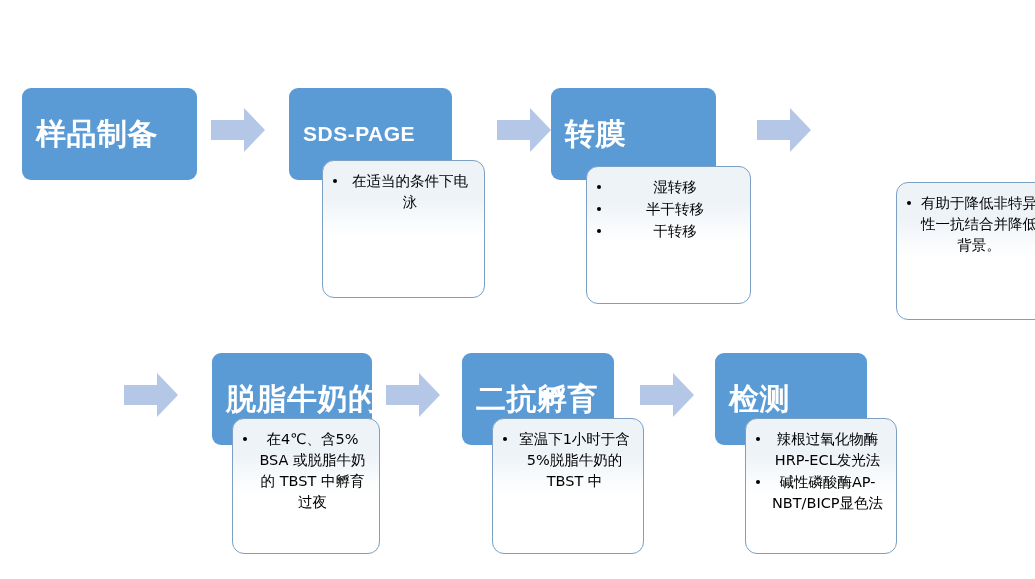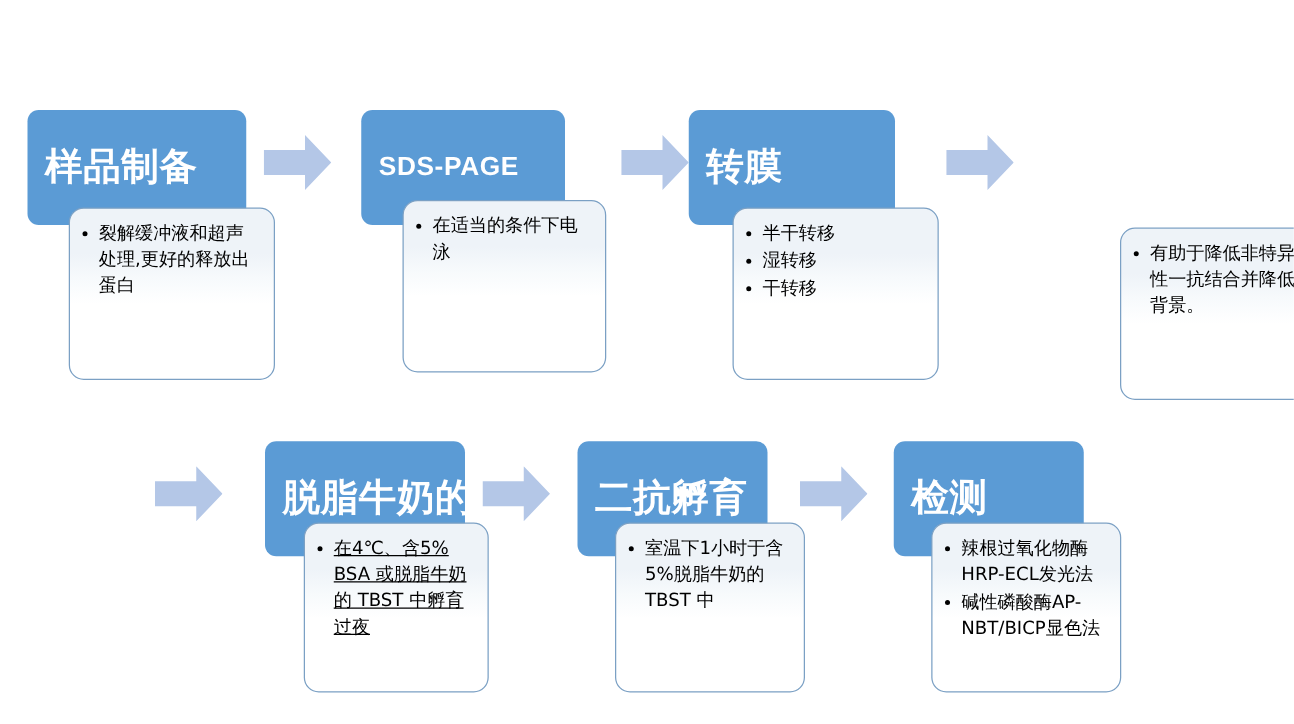--- a/index.html
+++ b/index.html
@@ -16,20 +16,21 @@
     font-family: "Liberation Sans", "DejaVu Sans", sans-serif;
     -webkit-font-smoothing: antialiased;
   }
 
   #flow-canvas {
     position: absolute;
     left: 0;
     top: 0;
     width: 906px;
     height: 579px;
+    text-align: center;
   }
 
   
   .stage-header {
     position: absolute;
     background: #5b9bd5;
     border-radius: 9px;
     box-sizing: border-box;
     display: flex;
     align-items: center;
@@ -115,40 +116,35 @@
       </svg>
     </div>
     <div class="flow-arrow" style="left: 757px; top: 108px; width: 54px; height: 44px;">
       <svg viewBox="0 0 54 44" preserveAspectRatio="none" aria-hidden="true">
         <polygon points="0,12 33,12 33,0 54,22 33,44 33,32 0,32" fill="#b4c7e7"></polygon>
       </svg>
     </div>
     <div class="stage-header" style="left: 22px; top: 88px; width: 175px; height: 92px;">
       <div class="stage-header-label cjk-title">样品制备</div>
     </div>
-    <div class="stage-card" style="left: 55px; top: 166px; width: 165px; height: 138px;">
-      <ul class="bullet-list">
-        <li class="bullet-item">裂解缓冲液和超声处理,更好的释放出蛋白</li>
-      </ul>
-    </div>
     <div class="stage-header" style="left: 289px; top: 88px; width: 163px; height: 92px;">
       <div class="stage-header-label latin-title">SDS-PAGE</div>
     </div>
     <div class="stage-card" style="left: 322px; top: 160px; width: 163px; height: 138px;">
       <ul class="bullet-list">
         <li class="bullet-item">在适当的条件下电泳</li>
       </ul>
     </div>
     <div class="stage-header" style="left: 551px; top: 88px; width: 165px; height: 92px;">
       <div class="stage-header-label cjk-title">转膜</div>
     </div>
     <div class="stage-card" style="left: 586px; top: 166px; width: 165px; height: 138px;">
       <ul class="bullet-list">
+        <li class="bullet-item">湿转移</li>
         <li class="bullet-item">半干转移</li>
-        <li class="bullet-item">湿转移</li>
         <li class="bullet-item">干转移</li>
       </ul>
     </div>
     <div class="stage-card" style="left: 896px; top: 166px; width: 153px; height: 138px; margin-top: 16px;">
       <ul class="bullet-list">
         <li class="bullet-item">有助于降低非特异性一抗结合并降低背景。</li>
       </ul>
     </div>
     <div class="flow-arrow" style="left: 124px; top: 373px; width: 54px; height: 44px;">
       <svg viewBox="0 0 54 44" preserveAspectRatio="none" aria-hidden="true">
@@ -161,21 +157,21 @@
       </svg>
     </div>
     <div class="flow-arrow" style="left: 640px; top: 373px; width: 54px; height: 44px;">
       <svg viewBox="0 0 54 44" preserveAspectRatio="none" aria-hidden="true">
         <polygon points="0,12 33,12 33,0 54,22 33,44 33,32 0,32" fill="#b4c7e7"></polygon>
       </svg>
     </div>
     <div class="stage-header" style="left: 212px; top: 353px; width: 160px; height: 92px;">
       <div class="stage-header-label cjk-title">脱脂牛奶的</div>
     </div>
-    <div class="stage-card" style="left: 243px; top: 418px; width: 148px; height: 136px; text-decoration: underline;">
+    <div class="stage-card" style="left: 232px; top: 418px; width: 148px; height: 136px;">
       <ul class="bullet-list">
         <li class="bullet-item">在4℃、含5% BSA 或脱脂牛奶的 TBST 中孵育过夜</li>
       </ul>
     </div>
     <div class="stage-header" style="left: 462px; top: 353px; width: 152px; height: 92px;">
       <div class="stage-header-label cjk-title">二抗孵育</div>
     </div>
     <div class="stage-card" style="left: 492px; top: 418px; width: 152px; height: 136px;">
       <ul class="bullet-list">
         <li class="bullet-item">室温下1小时于含5%脱脂牛奶的 TBST 中</li>

